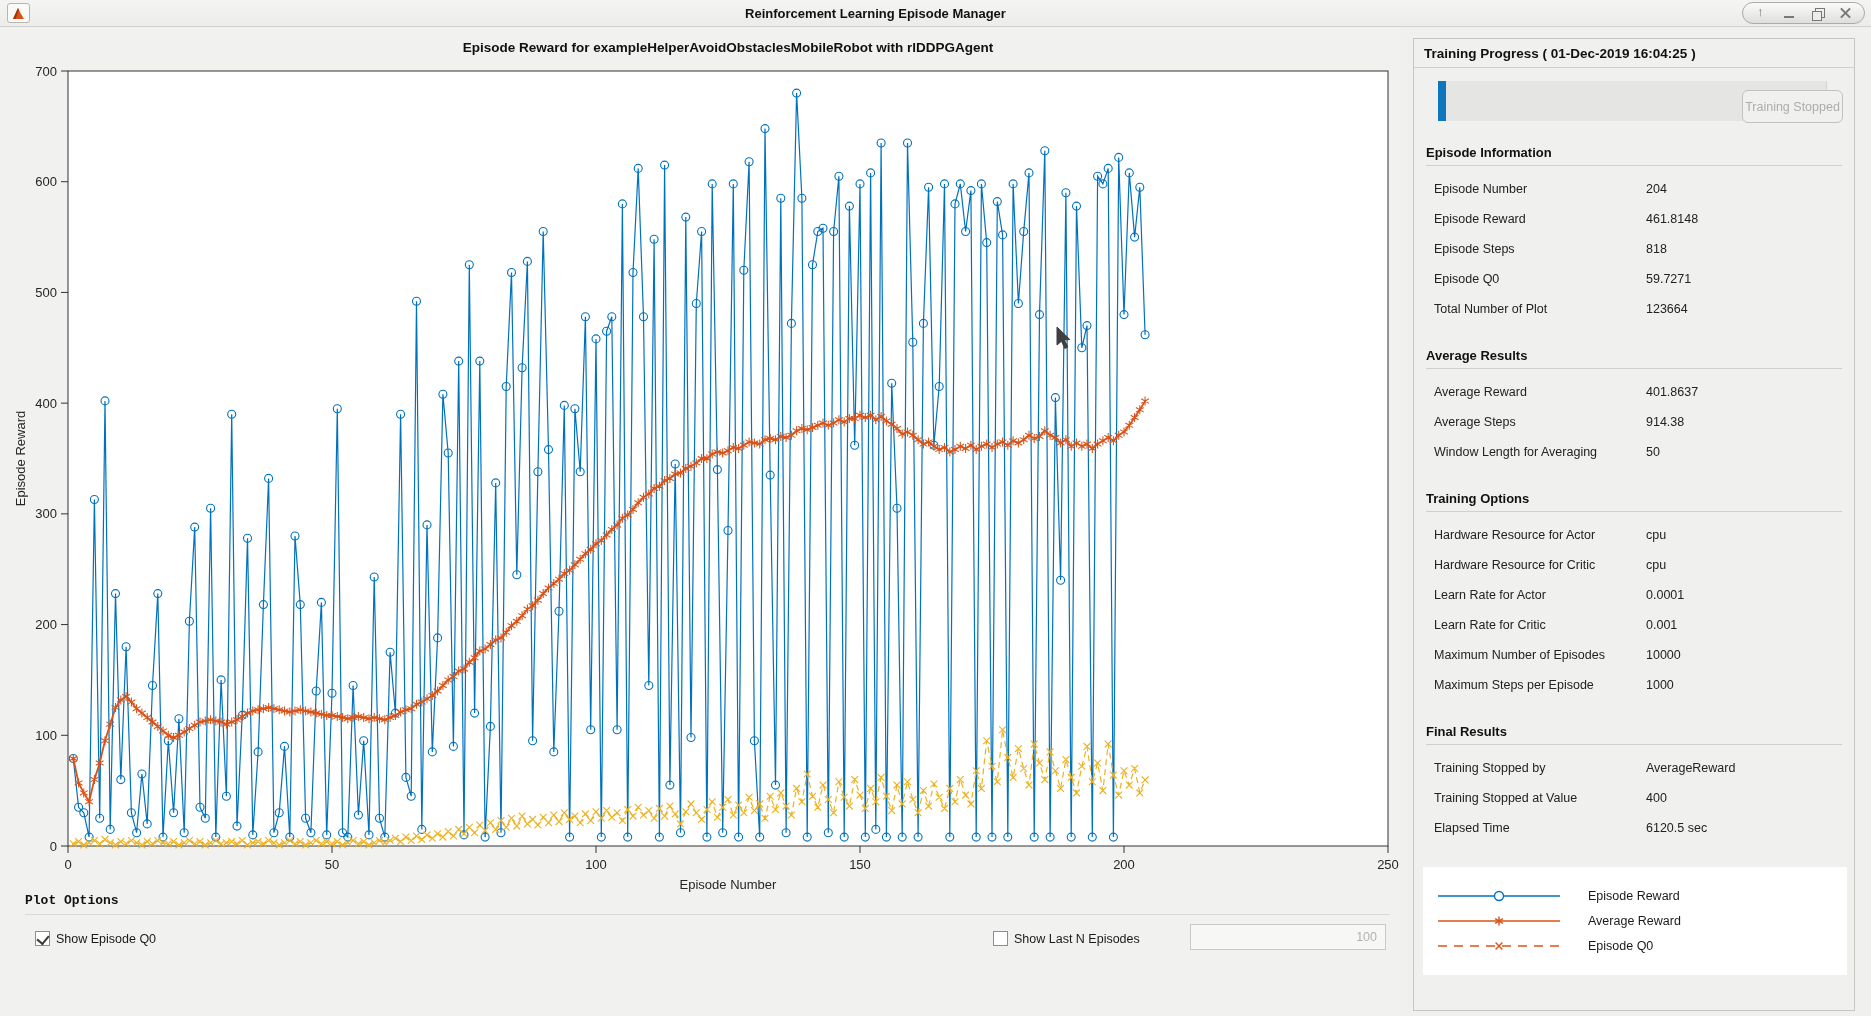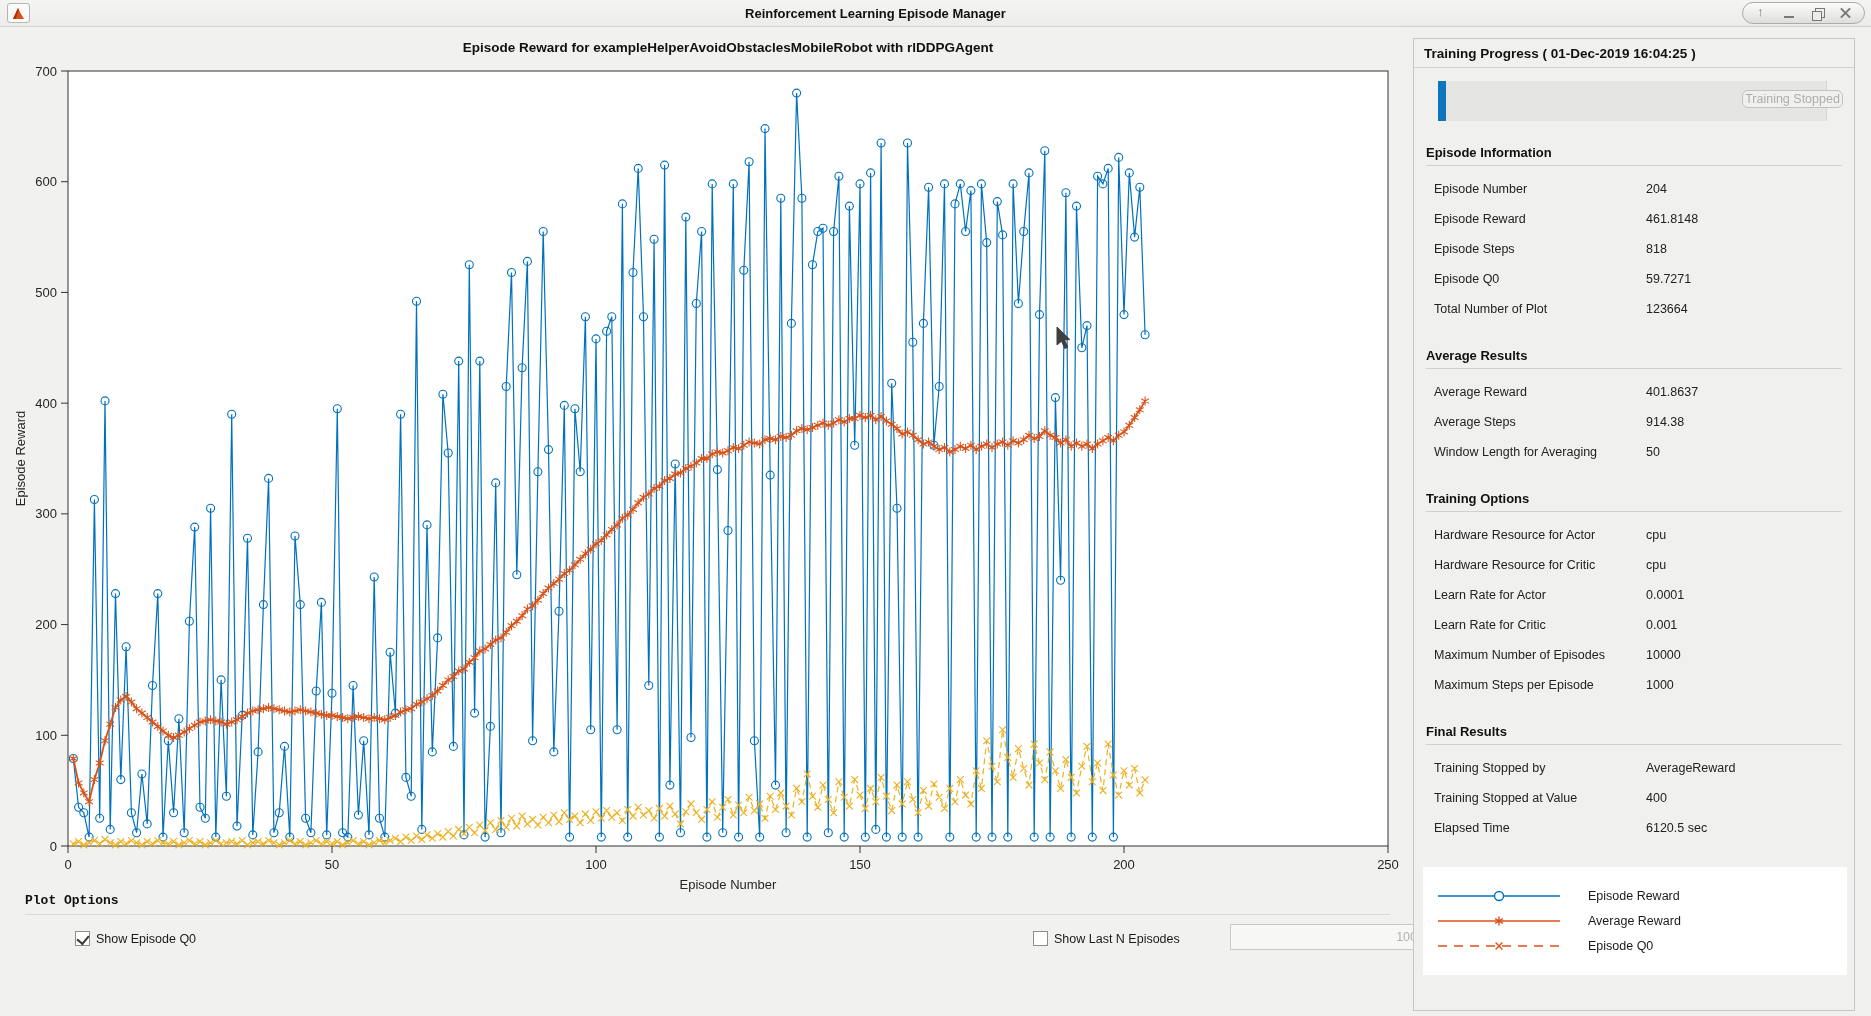--- a/index.html
+++ b/index.html
@@ -28,42 +28,42 @@
   
   .figure { position:absolute; left:0; top:27px; width:1400px; height:989px; background:#F1F1EF; }
   .chart-title { position:absolute; left:68px; top:13px; width:1320px; text-align:center;
     font-weight:bold; font-size:13.5px; color:#111; }
   #chart { position:absolute; left:0; top:0; width:1400px; height:880px; }
 
   
   .plot-options { position:absolute; left:0; top:866px; width:1400px; }
   .po-title { font-weight:bold; font-size:13px; color:#111; margin:0 0 0 25px; padding-bottom:6px;font-family:Liberation Mono, monospace; }
   .po-divider { border:none; border-top:1px solid #D8D8D6; margin:0 10px 0 25px; }
-  .po-row { position:relative; height:46px;margin-left:40px; }
+  .po-row { position:relative; height:46px; }
   .checkbox { display:inline-block; width:15px; height:15px; background:#FFF; border:1px solid #8E8E8C;
     vertical-align:-3px; position:relative; cursor:pointer; }
   .checkbox.checked::after { content:""; position:absolute; left:3px; top:1px; width:6px; height:9px;
     border:solid #3A3A3A; border-width:0 2px 2px 0; transform:rotate(40deg); }
   .cb-label { font-size:12.5px; color:#1a1a1a; margin-left:6px; }
   .po-q0 { position:absolute; left:35px; top:14px; white-space:nowrap; }
   .po-lastn { position:absolute; left:993px; top:14px; white-space:nowrap; }
   .po-input { position:absolute; left:1190px; top:9px; width:196px; height:26px; border:1px solid #C9C9C7;
     background:#F7F7F5; color:#B2B2B0; font-size:12.5px; text-align:right; padding-right:8px;
     font-family:"Liberation Sans", sans-serif; }
 
   
   .tpanel { position:absolute; left:1413px; top:30px; width:442px; height:973px;
     background:#F0F0EE; border:1px solid #C6C6C4;margin-top:8px; }
   .tp-header { font-weight:bold; font-size:13.5px; color:#111; padding:7px 10px 6px 10px;
     border-bottom:1px solid #D0D0CE; }
   .progress-wrap { position:relative; margin:13px 24px 0 24px; height:40px; }
   .progress-track { position:absolute; left:0; top:0; width:389px; height:40px; background:#E5E5E3;
     border-right:1px solid #D5D5D3; }
   .progress-fill { position:absolute; left:0; top:0; height:40px; background:#0E76BE; }
-  .stopped-btn { position:absolute; left:304px; top:9px; width:101px; height:18px; background:#F0F0EE;
+  .stopped-btn { position:absolute; left:304px; top:9px; width:101px; height:33px; background:#F0F0EE;
     border:1px solid #C2C2C0; border-radius:6px; color:#ADADAB; font-size:12.5px;
     font-family:"Liberation Sans", sans-serif; white-space:nowrap; overflow:hidden; }
   .tp-sections { padding:0 12px; }
   .tp-sec-title { margin-top:24px; font-weight:bold; font-size:13px; color:#111;
     padding-bottom:5px; border-bottom:1px solid #D0D0CE; }
   .tp-rows { padding-top:8px; }
   .tp-row { height:30px; display:flex; align-items:center; font-size:12.5px; color:#222; }
   .tp-row .lbl { width:210px; padding-left:8px; }
   .tp-row .val { padding-left:10px; }
   .legend-box { position:absolute; left:9px; top:828px; width:424px; height:108px; background:#FFF;

